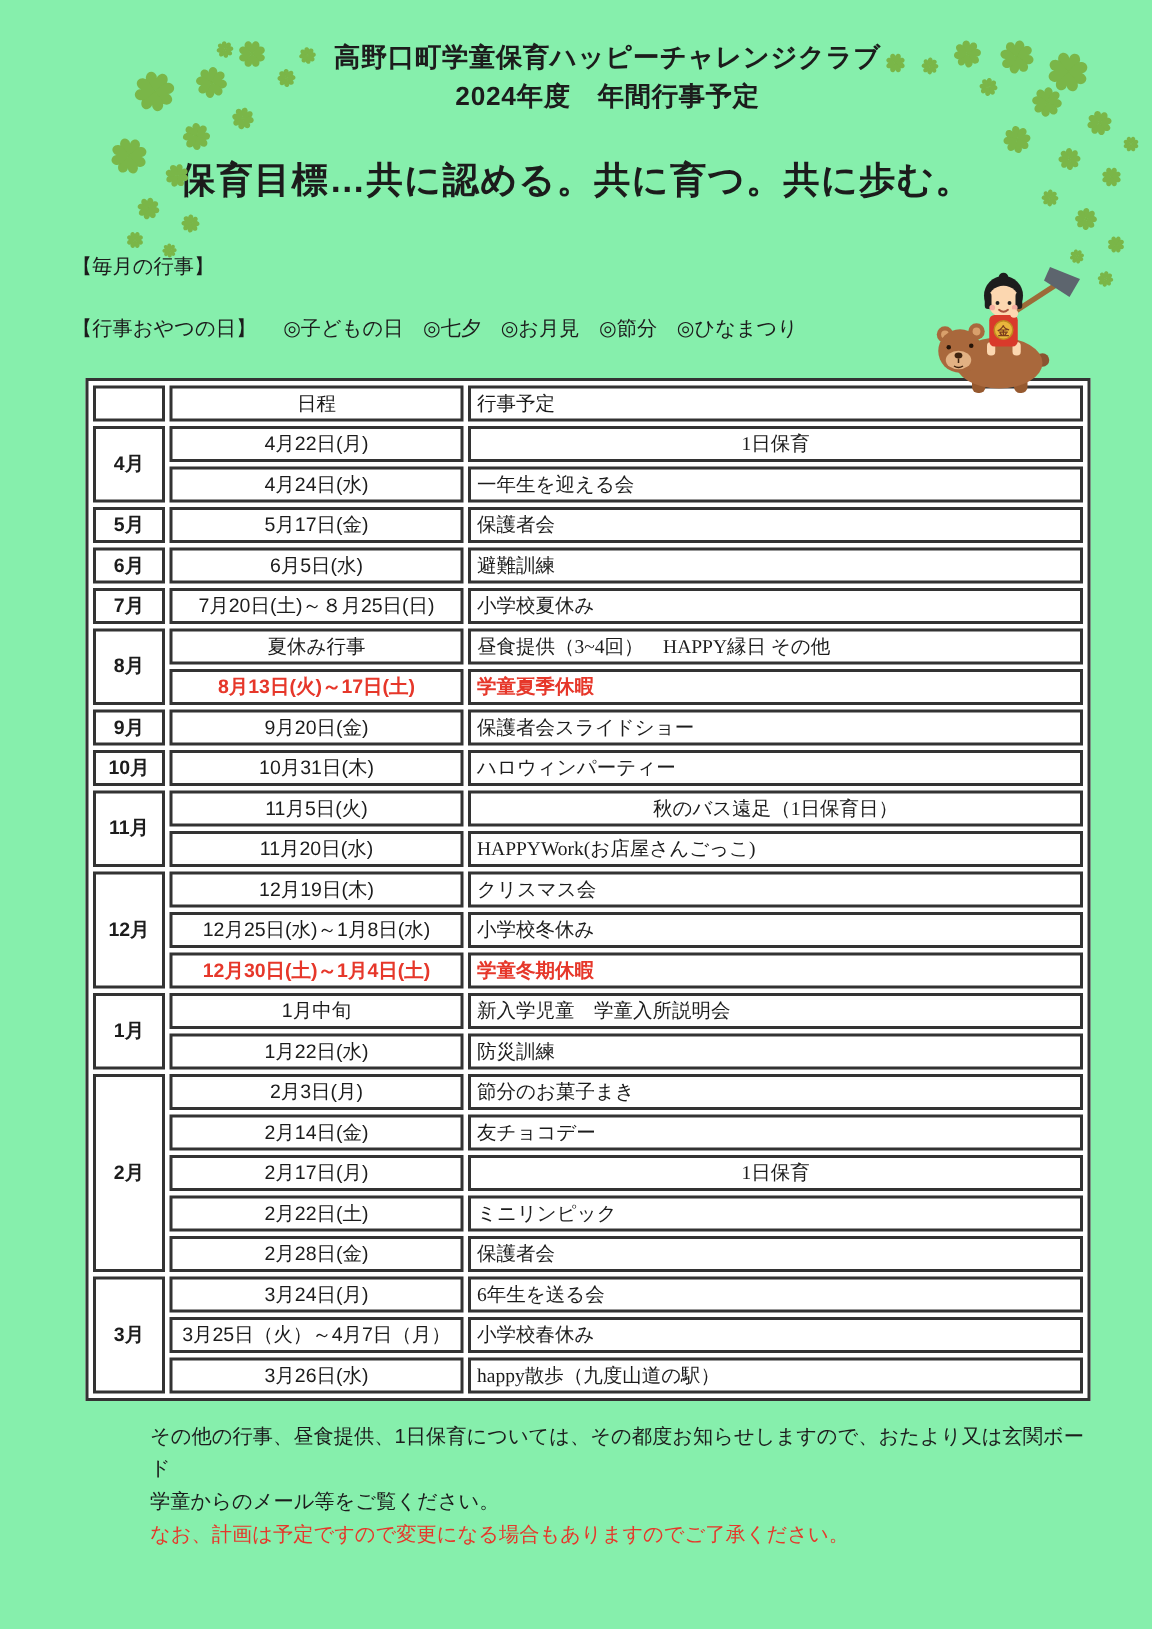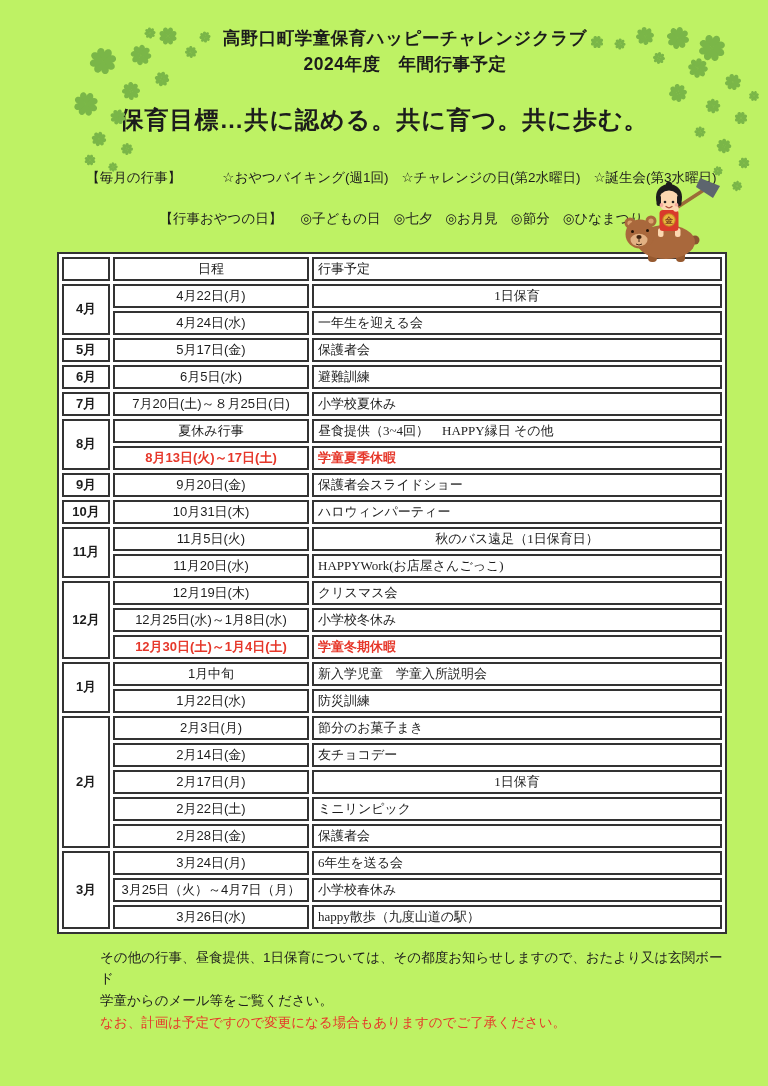--- a/index.html
+++ b/index.html
@@ -9,28 +9,28 @@
     --border:#333333;
     --ink:#1c1c1c;
   }
   *{box-sizing:border-box;}
   html,body{margin:0;padding:0;}
   body{
     width:768px;height:1086px;background:#ffffff;
     font-family:"Liberation Sans","DejaVu Sans",sans-serif;
     color:var(--ink);
   }
-  .page{position:relative;width:768px;height:1086px;overflow:hidden;background:#bef264;}
+  .page{position:relative;width:768px;height:1086px;overflow:hidden;background:#86efac;}
   .deco-layer{position:absolute;left:0;top:0;width:768px;height:1086px;pointer-events:none;}
 
   .title-block{padding-top:25px;padding-left:42px;text-align:center;line-height:1.5;}
   .title-line{font-size:17.5px;font-weight:600;letter-spacing:0.5px;}
   .goal{margin-top:26px;text-align:center;font-size:24px;font-weight:bold;letter-spacing:1px;}
 
-  .info-row{display:flex;align-items:flex-start;margin-left:48px;font-size:13.5px;white-space:nowrap;justify-content:center;}
+  .info-row{display:flex;align-items:flex-start;margin-left:48px;font-size:13.5px;white-space:nowrap;}
   .info-row.first{margin-top:33px;}
   .info-row.second{margin-top:23px;}
   .info-label{min-width:118px;margin-right:18px;}
   .info-items span{margin-right:13px;}
 
   .mascot{position:absolute;left:618px;top:176px;}
 
   table.schedule{
     border-collapse:separate;border-spacing:3px;table-layout:fixed;
     margin:24px 0 0 57px;width:670px;
@@ -105,21 +105,20 @@
   </svg>
 
   <div class="title-block">
     <div class="title-line">高野口町学童保育ハッピーチャレンジクラブ</div>
     <div class="title-line">2024年度　年間行事予定</div>
   </div>
   <div class="goal">保育目標…共に認める。共に育つ。共に歩む。</div>
 
   <div class="info-row first">
     <span class="info-label">【毎月の行事】</span>
-    <span class="info-items" id="monthly-items"><span>☆おやつバイキング(週1回)</span><span>☆チャレンジの日(第2水曜日)</span><span>☆誕生会(第3水曜日)</span></span>
   </div>
 
   <div class="info-row second">
     <span class="info-label">【行事おやつの日】</span>
     <span class="info-items" id="snack-items"><span>◎子どもの日</span><span>◎七夕</span><span>◎お月見</span><span>◎節分</span><span>◎ひなまつり</span></span>
   </div>
 
   <svg class="mascot" width="106" height="90" viewBox="0 0 106 90">
 
     <line x1="52" y1="36" x2="92" y2="10" stroke="#9c6b38" stroke-width="3.6" stroke-linecap="round"></line>

